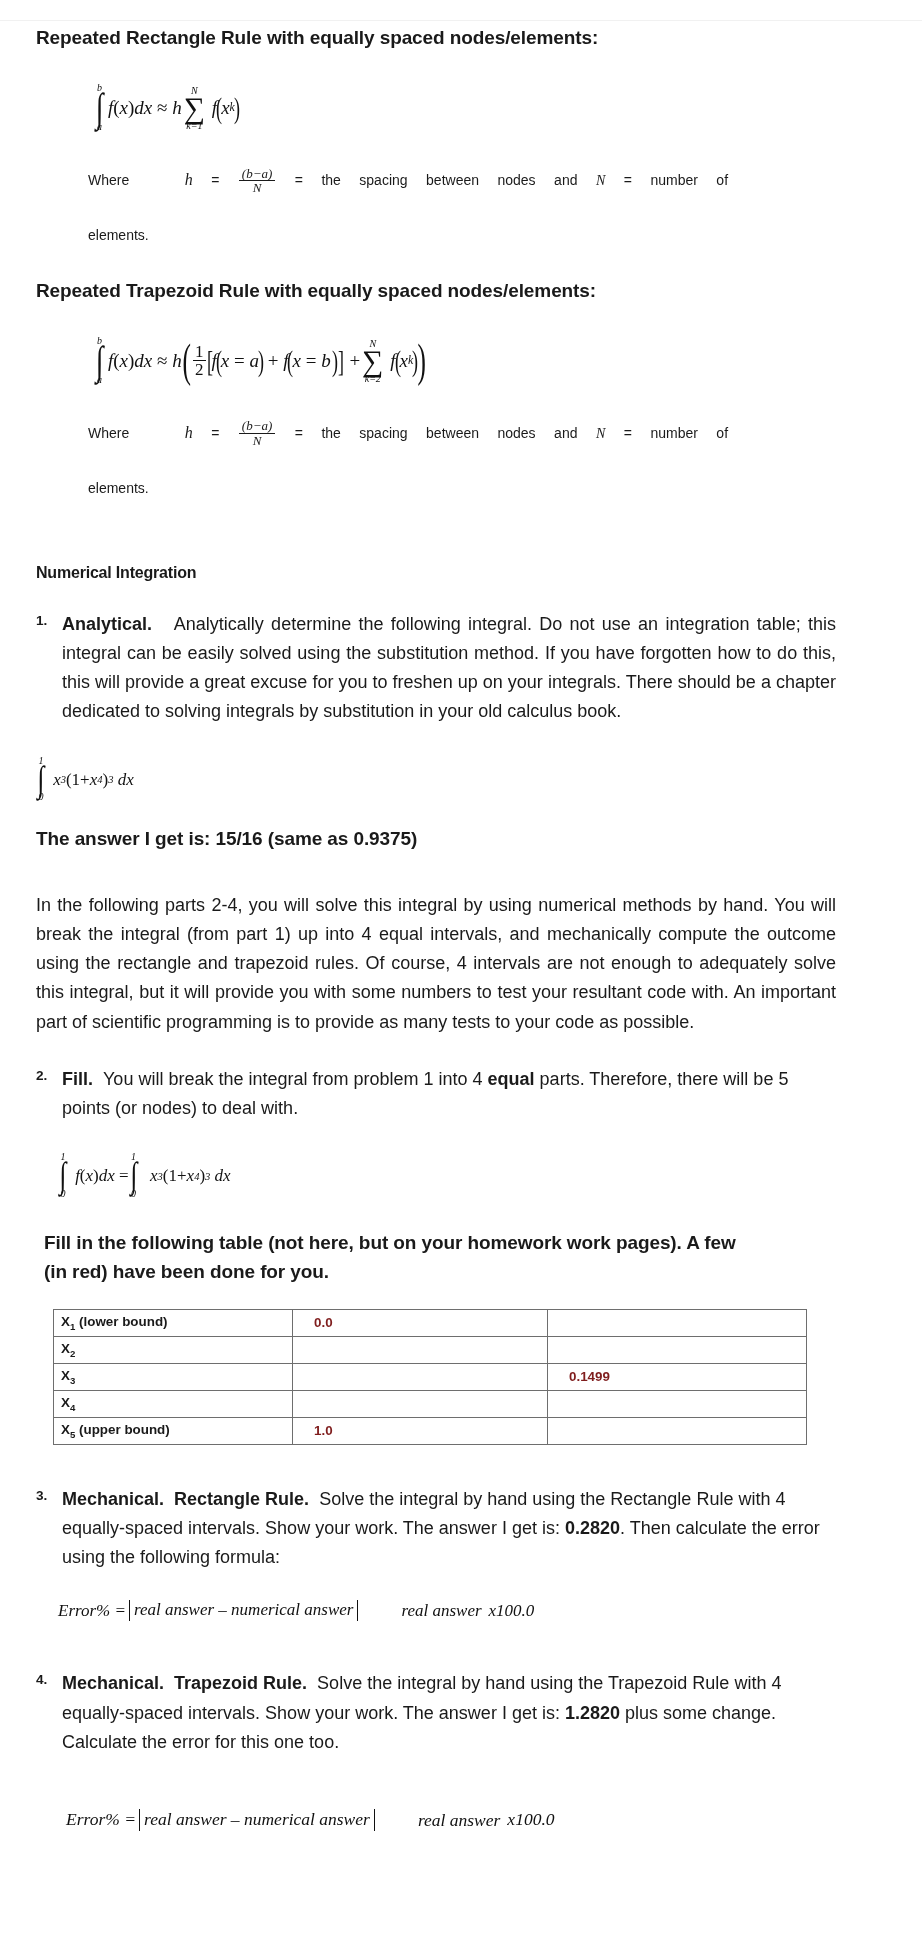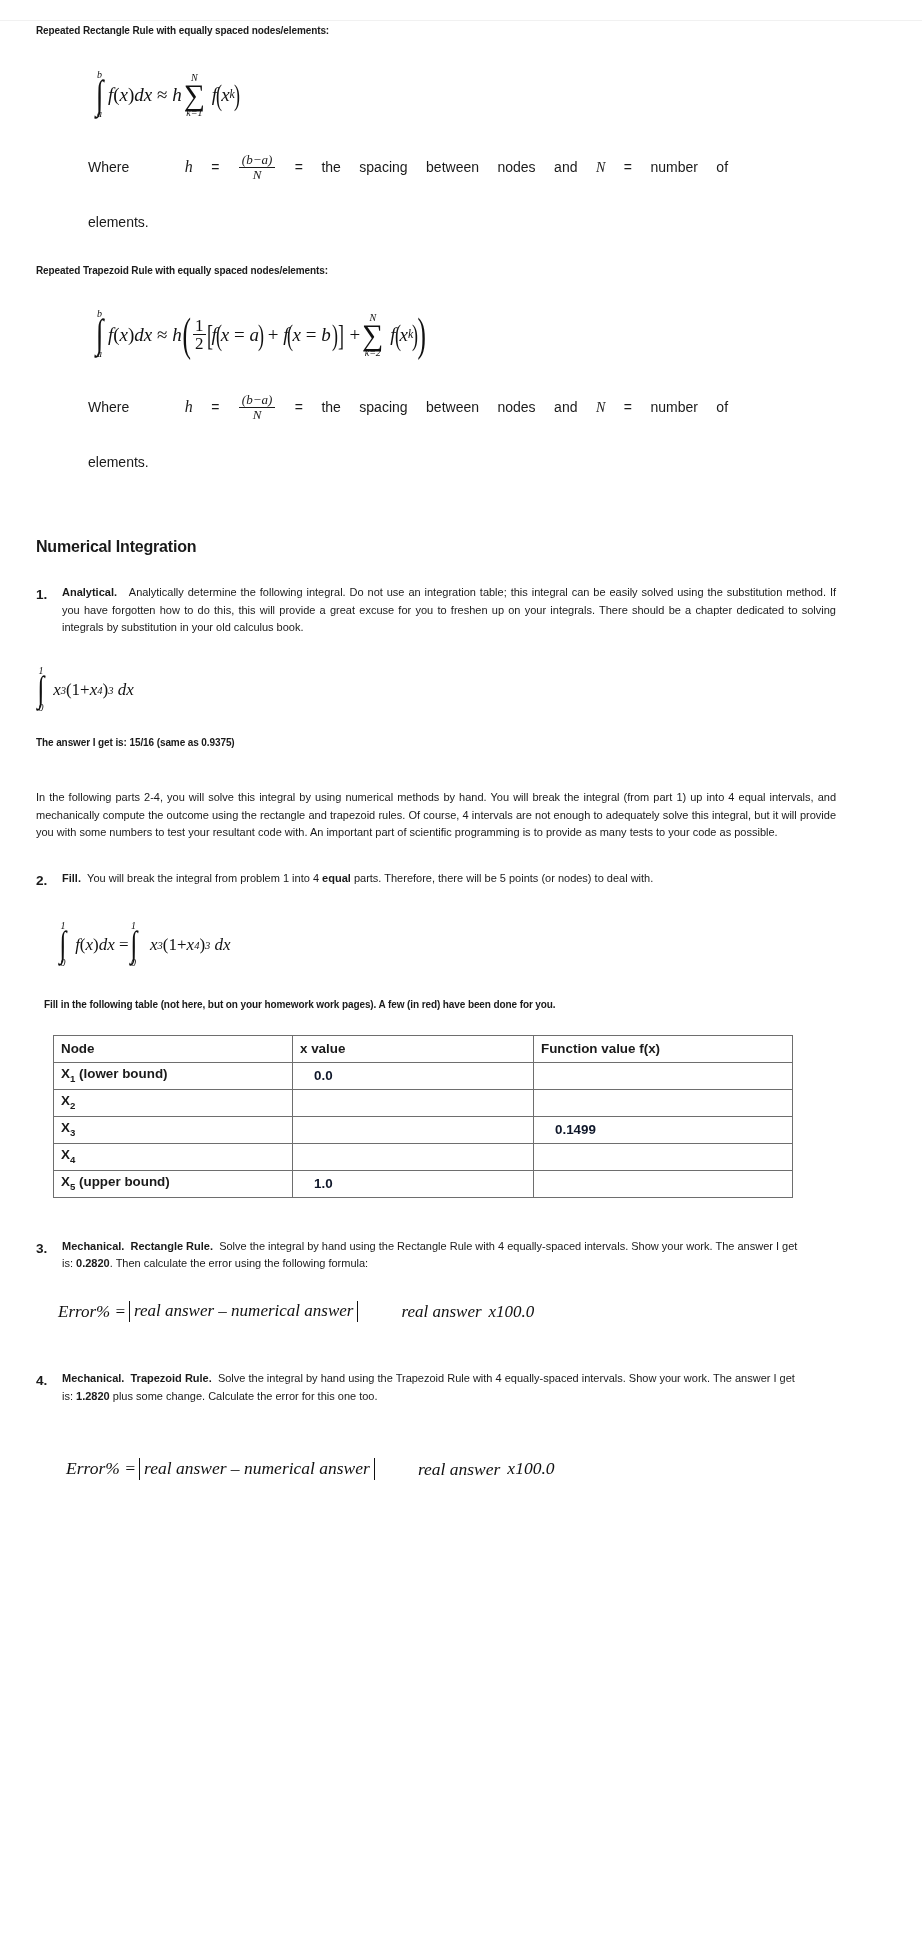--- a/index.html
+++ b/index.html
@@ -33,33 +33,33 @@
   .content {
     position: absolute;
     top: 24px;
     left: 36px;
     width: 800px;
   }
 
   
   .h-bold {
     font-weight: bold;
-    font-size: 10px;
+    font-size: 19px;
     line-height: 1.45;
     margin: 0 0 4px 0;
     letter-spacing: -0.1px;
   }
   .section-title {
     font-weight: bold;
     font-size: 16px;
     margin: 0;
     letter-spacing: -0.2px;
   }
   .para {
-    font-size: 11px;
+    font-size: 18px;
     line-height: 1.62;
     text-align: justify;
     margin: 0;
   }
   .para.ragged { text-align: left; }
   .bold { font-weight: bold; }
 
   
   .where-block {
     margin: 4px 0 0 52px;
@@ -220,21 +220,21 @@
     padding: 3px 7px 4px 7px;
     height: 19px;
     vertical-align: middle;
     font-weight: bold;
     color: #1a1a1a;
     white-space: nowrap;
   }
   table.nodes td.c1 { width: 224px; }
   table.nodes td.c2 { width: 226px; }
   table.nodes td.c3 { width: 244px; }
-  table.nodes td.red { color: #0f172a; padding-left: 21px; }
+  table.nodes td.red { color: #7f1d1d; padding-left: 21px; }
   table.nodes sub { font-size: 0.72em; font-weight: bold; }
 
   
   .errform {
     font-family: "Liberation Serif", serif;
     font-style: italic;
     display: inline-flex;
     align-items: center;
     font-size: 17px;
     color: #111;
@@ -491,25 +491,20 @@
 
     <div class="spacer-28"></div>
 
     <div class="h-bold" style="margin-left:8px;width:700px;line-height:1.55;">Fill in the following table (not here, but on your homework work pages). A few (in red) have been done for you.</div>
 
     <div class="spacer-18"></div>
 
     
     <table class="nodes" style="margin-left:17px;">
       <tbody>
-        <tr>
-          <td class="c1">Node</td>
-          <td class="c2">x value</td>
-          <td class="c3">Function value  f(x)</td>
-        </tr>
         <tr>
           <td class="c1"><span>X</span><sub>1</sub><span> (lower bound)</span></td>
           <td class="c2 red">0.0</td>
           <td class="c3"></td>
         </tr>
         <tr>
           <td class="c1"><span>X</span><sub>2</sub><span></span></td>
           <td class="c2"></td>
           <td class="c3"></td>
         </tr>

